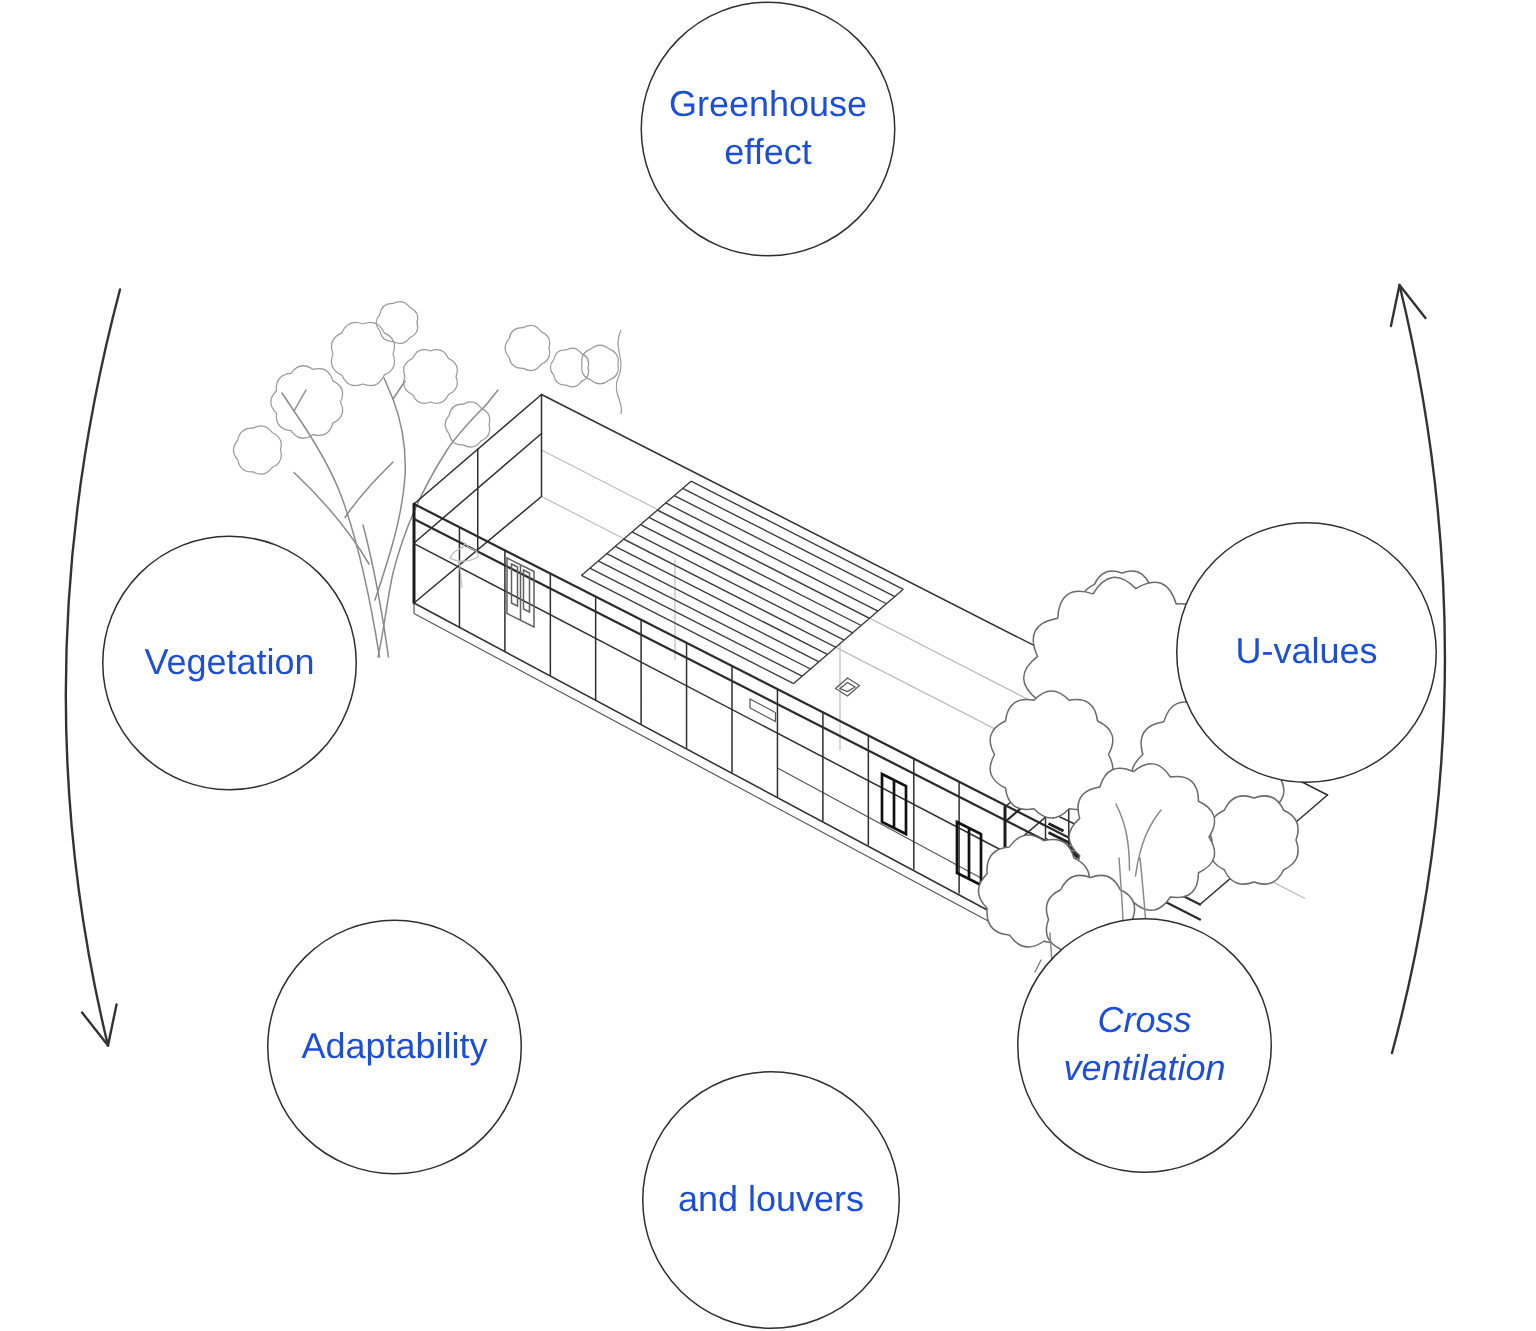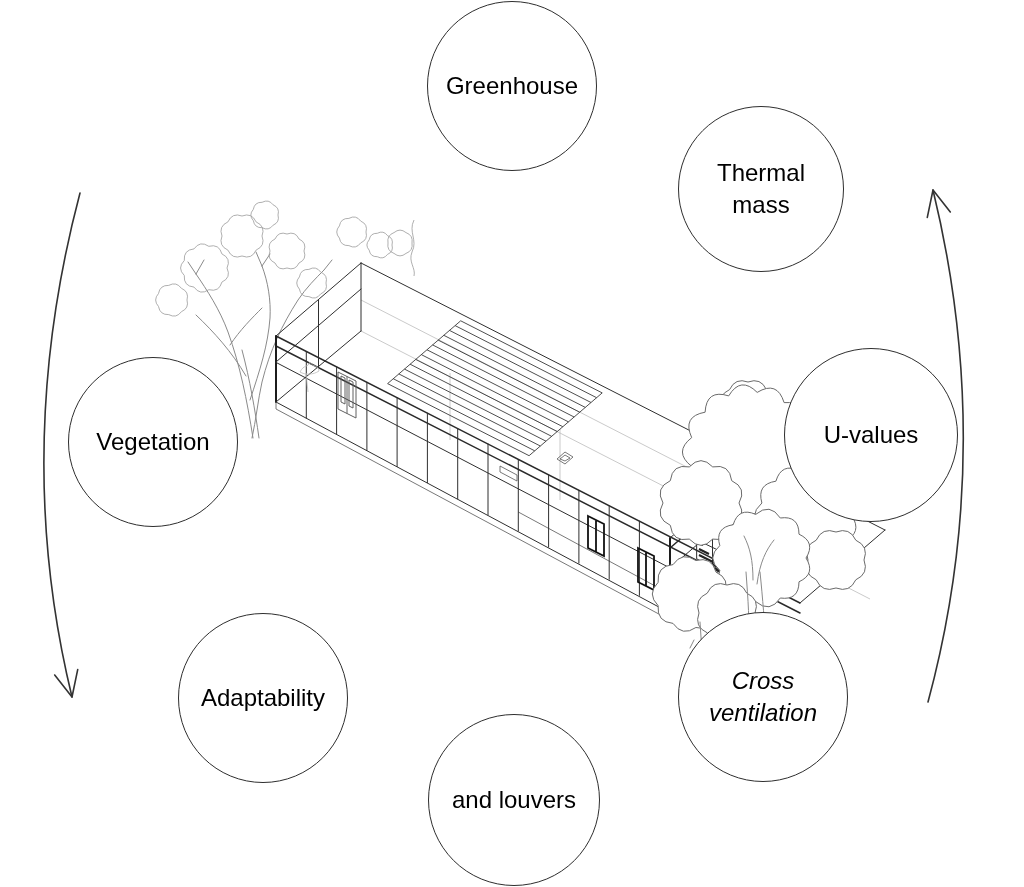--- a/index.html
+++ b/index.html
@@ -4,21 +4,21 @@
 <style>
   html,body{margin:0;padding:0;background:#fff;}
   #stage{
     position:relative;width:1024px;height:887px;background:#fff;overflow:hidden;
     font-family:"Liberation Sans", sans-serif;
   }
   #art{position:absolute;left:0;top:0;width:1024px;height:887px;}
   .node{
     position:absolute;border:1.5px solid #2e2e2e;border-radius:50%;background:#fff;
     display:flex;align-items:center;justify-content:center;text-align:center;
-    color:#000000;font-size:24px;line-height:1.32;font-weight:400;
+    color:#1d4ed8;font-size:24px;line-height:1.32;font-weight:400;
   }
   .node span{display:block;}
   
   .ln{stroke:#2f2f2f;stroke-width:1;fill:none;stroke-linecap:round;}
   .ln-heavy{stroke:#1c1c1c;stroke-width:2;fill:none;stroke-linecap:round;}
   .ln-med{stroke:#2a2a2a;stroke-width:1.5;fill:none;stroke-linecap:round;}
   .ln-thin{stroke:#555;stroke-width:.8;fill:none;}
   .ln-faint{stroke:#bdbdbd;stroke-width:.8;fill:none;}
   .louver{stroke:#3a3a3a;stroke-width:.9;fill:none;}
   .dark-frame{stroke:#111;stroke-width:1.8;fill:none;}
@@ -126,31 +126,25 @@
     </g>
     <g>
       <path class="arrow" d="M928 702 Q996 450 933 190"></path>
       <path class="arrow" d="M933 190 L927.3 217.4 M933 190 L950.3 212"></path>
     </g>
   </svg>
 
   <div class="node" style="left:427px;top:1px;width:168px;height:168px;">
     <div>
       <span>Greenhouse</span>
+      <span>effect</span>
       <span></span>
     </div>
   </div>
 
-  <div class="node" style="left:678px;top:106px;width:164px;height:164px;">
-    <div>
-      <span>Thermal</span>
-      <span>mass</span>
-      <span></span>
-    </div>
-  </div>
 
   <div class="node" style="left:784px;top:348px;width:172px;height:172px;">
     <div>
       <span>U-values</span>
       <span></span>
       <span></span>
     </div>
   </div>
 
   <div class="node" style="left:678px;top:612px;width:168px;height:168px;font-style:italic;">

